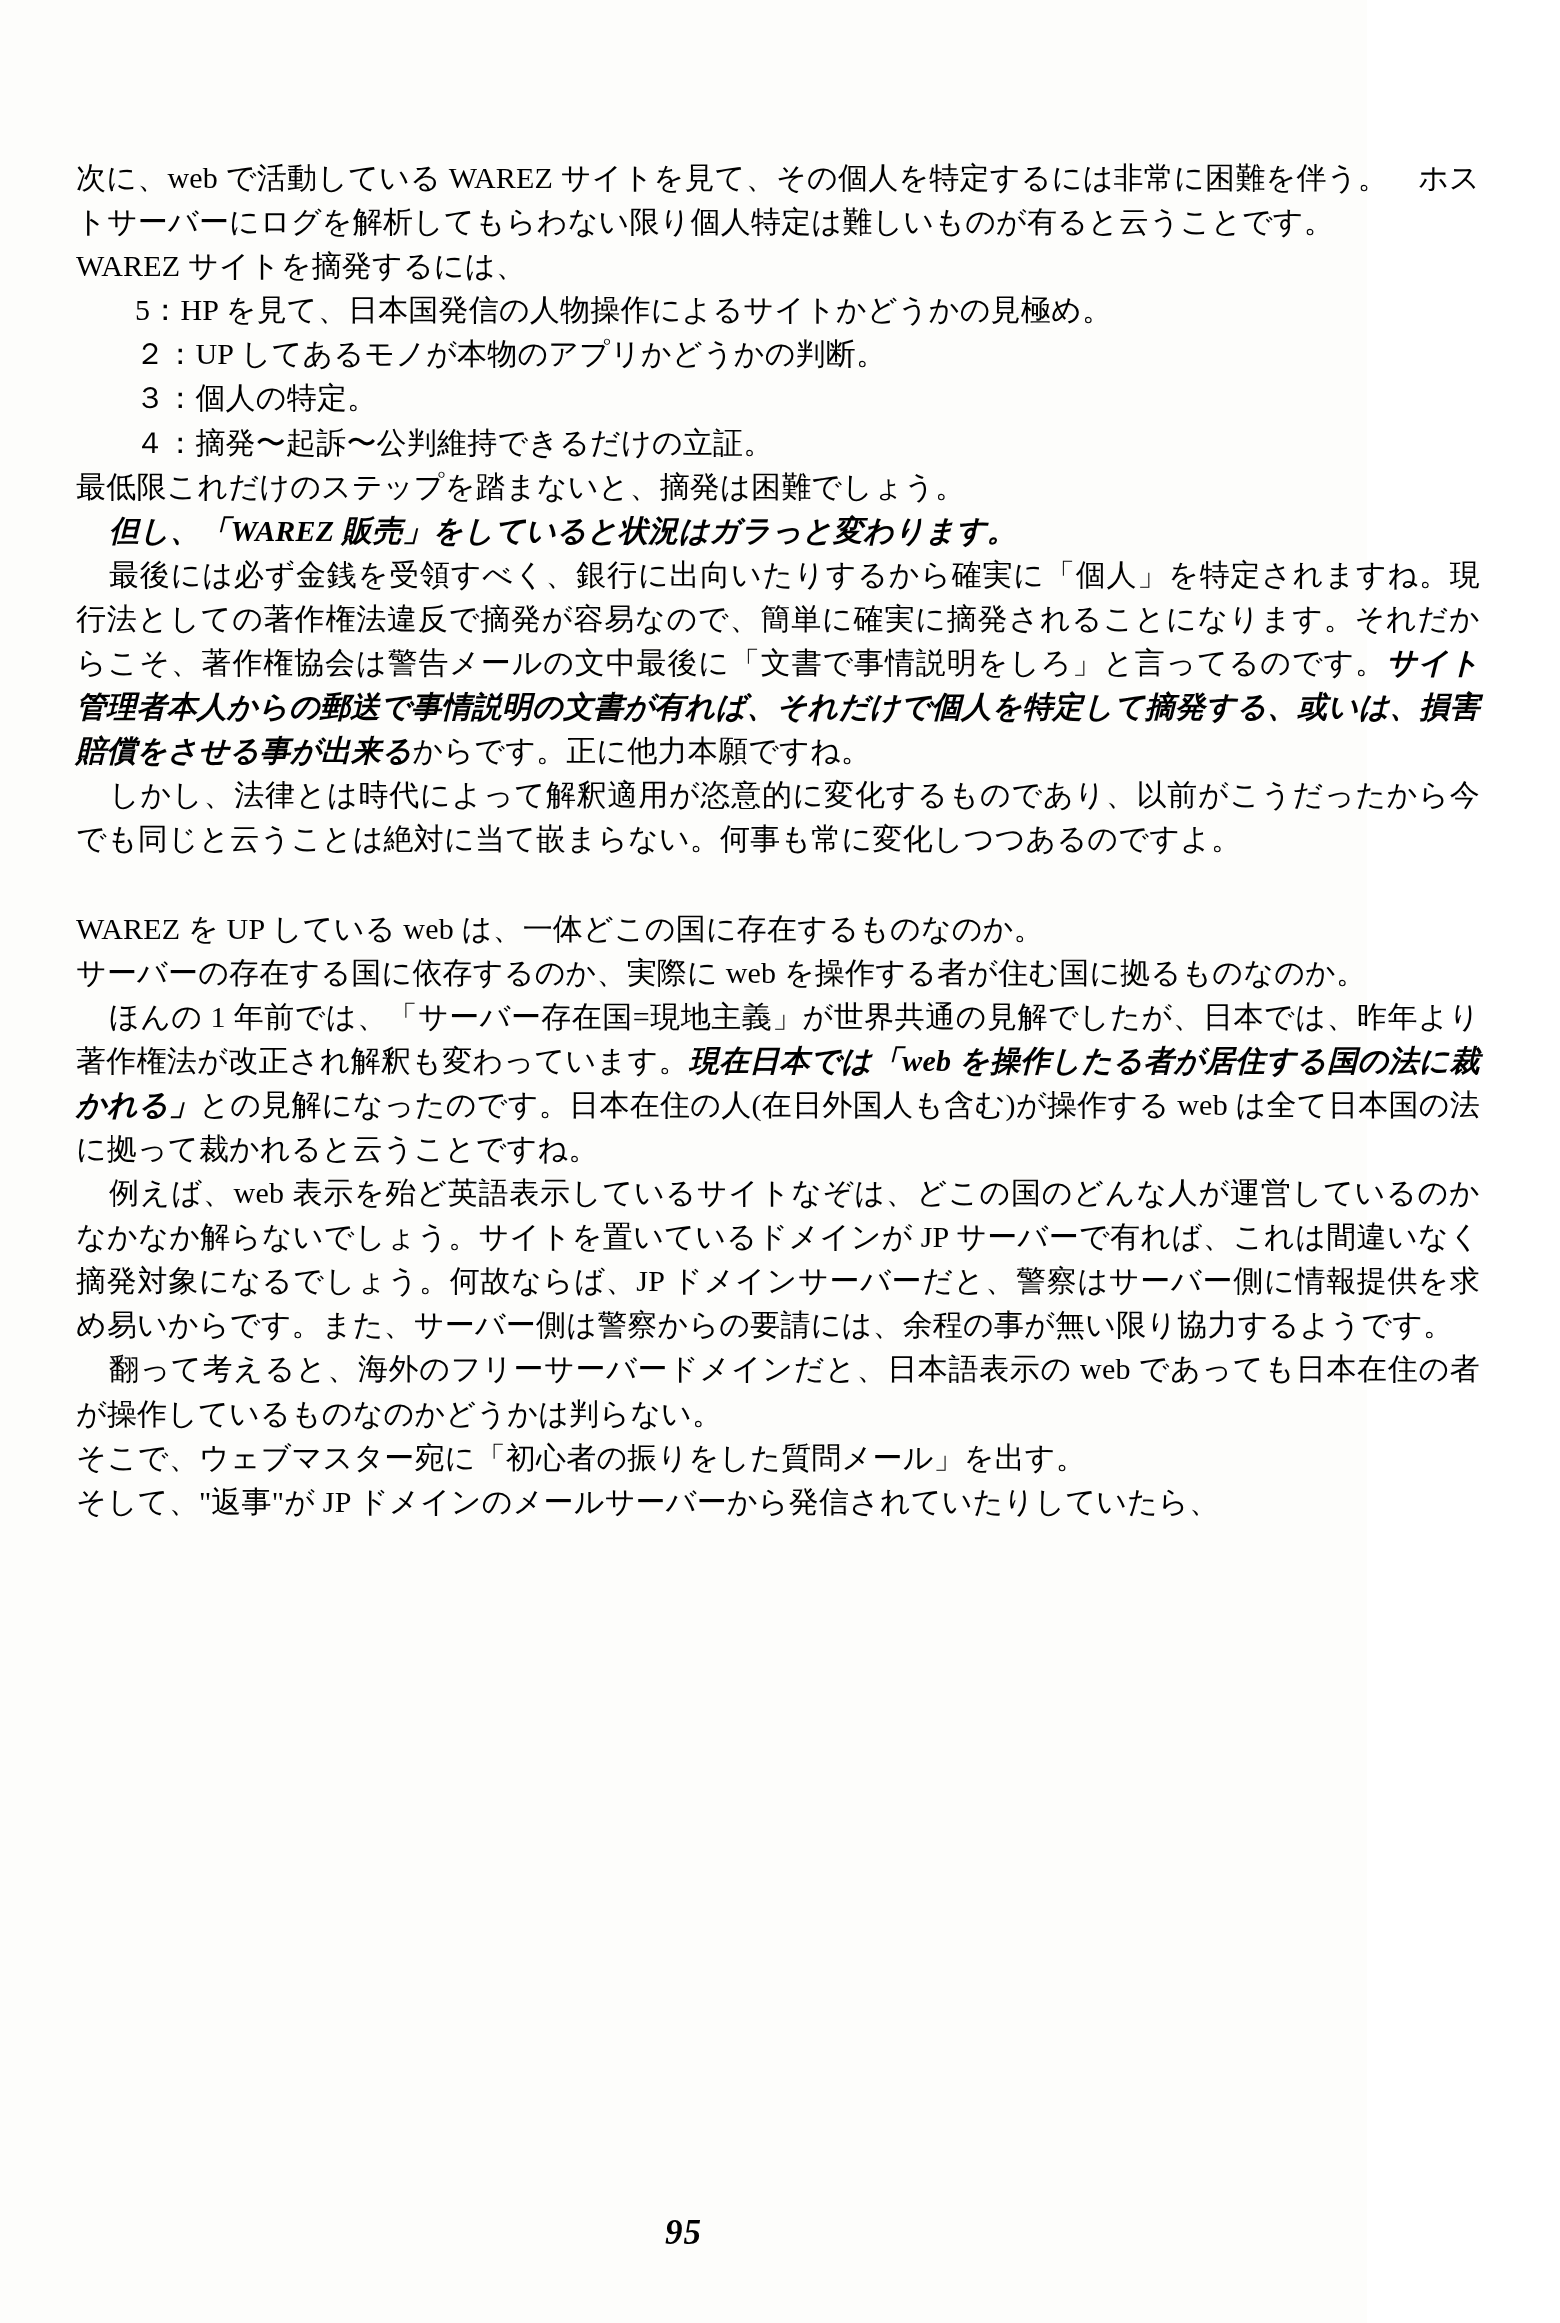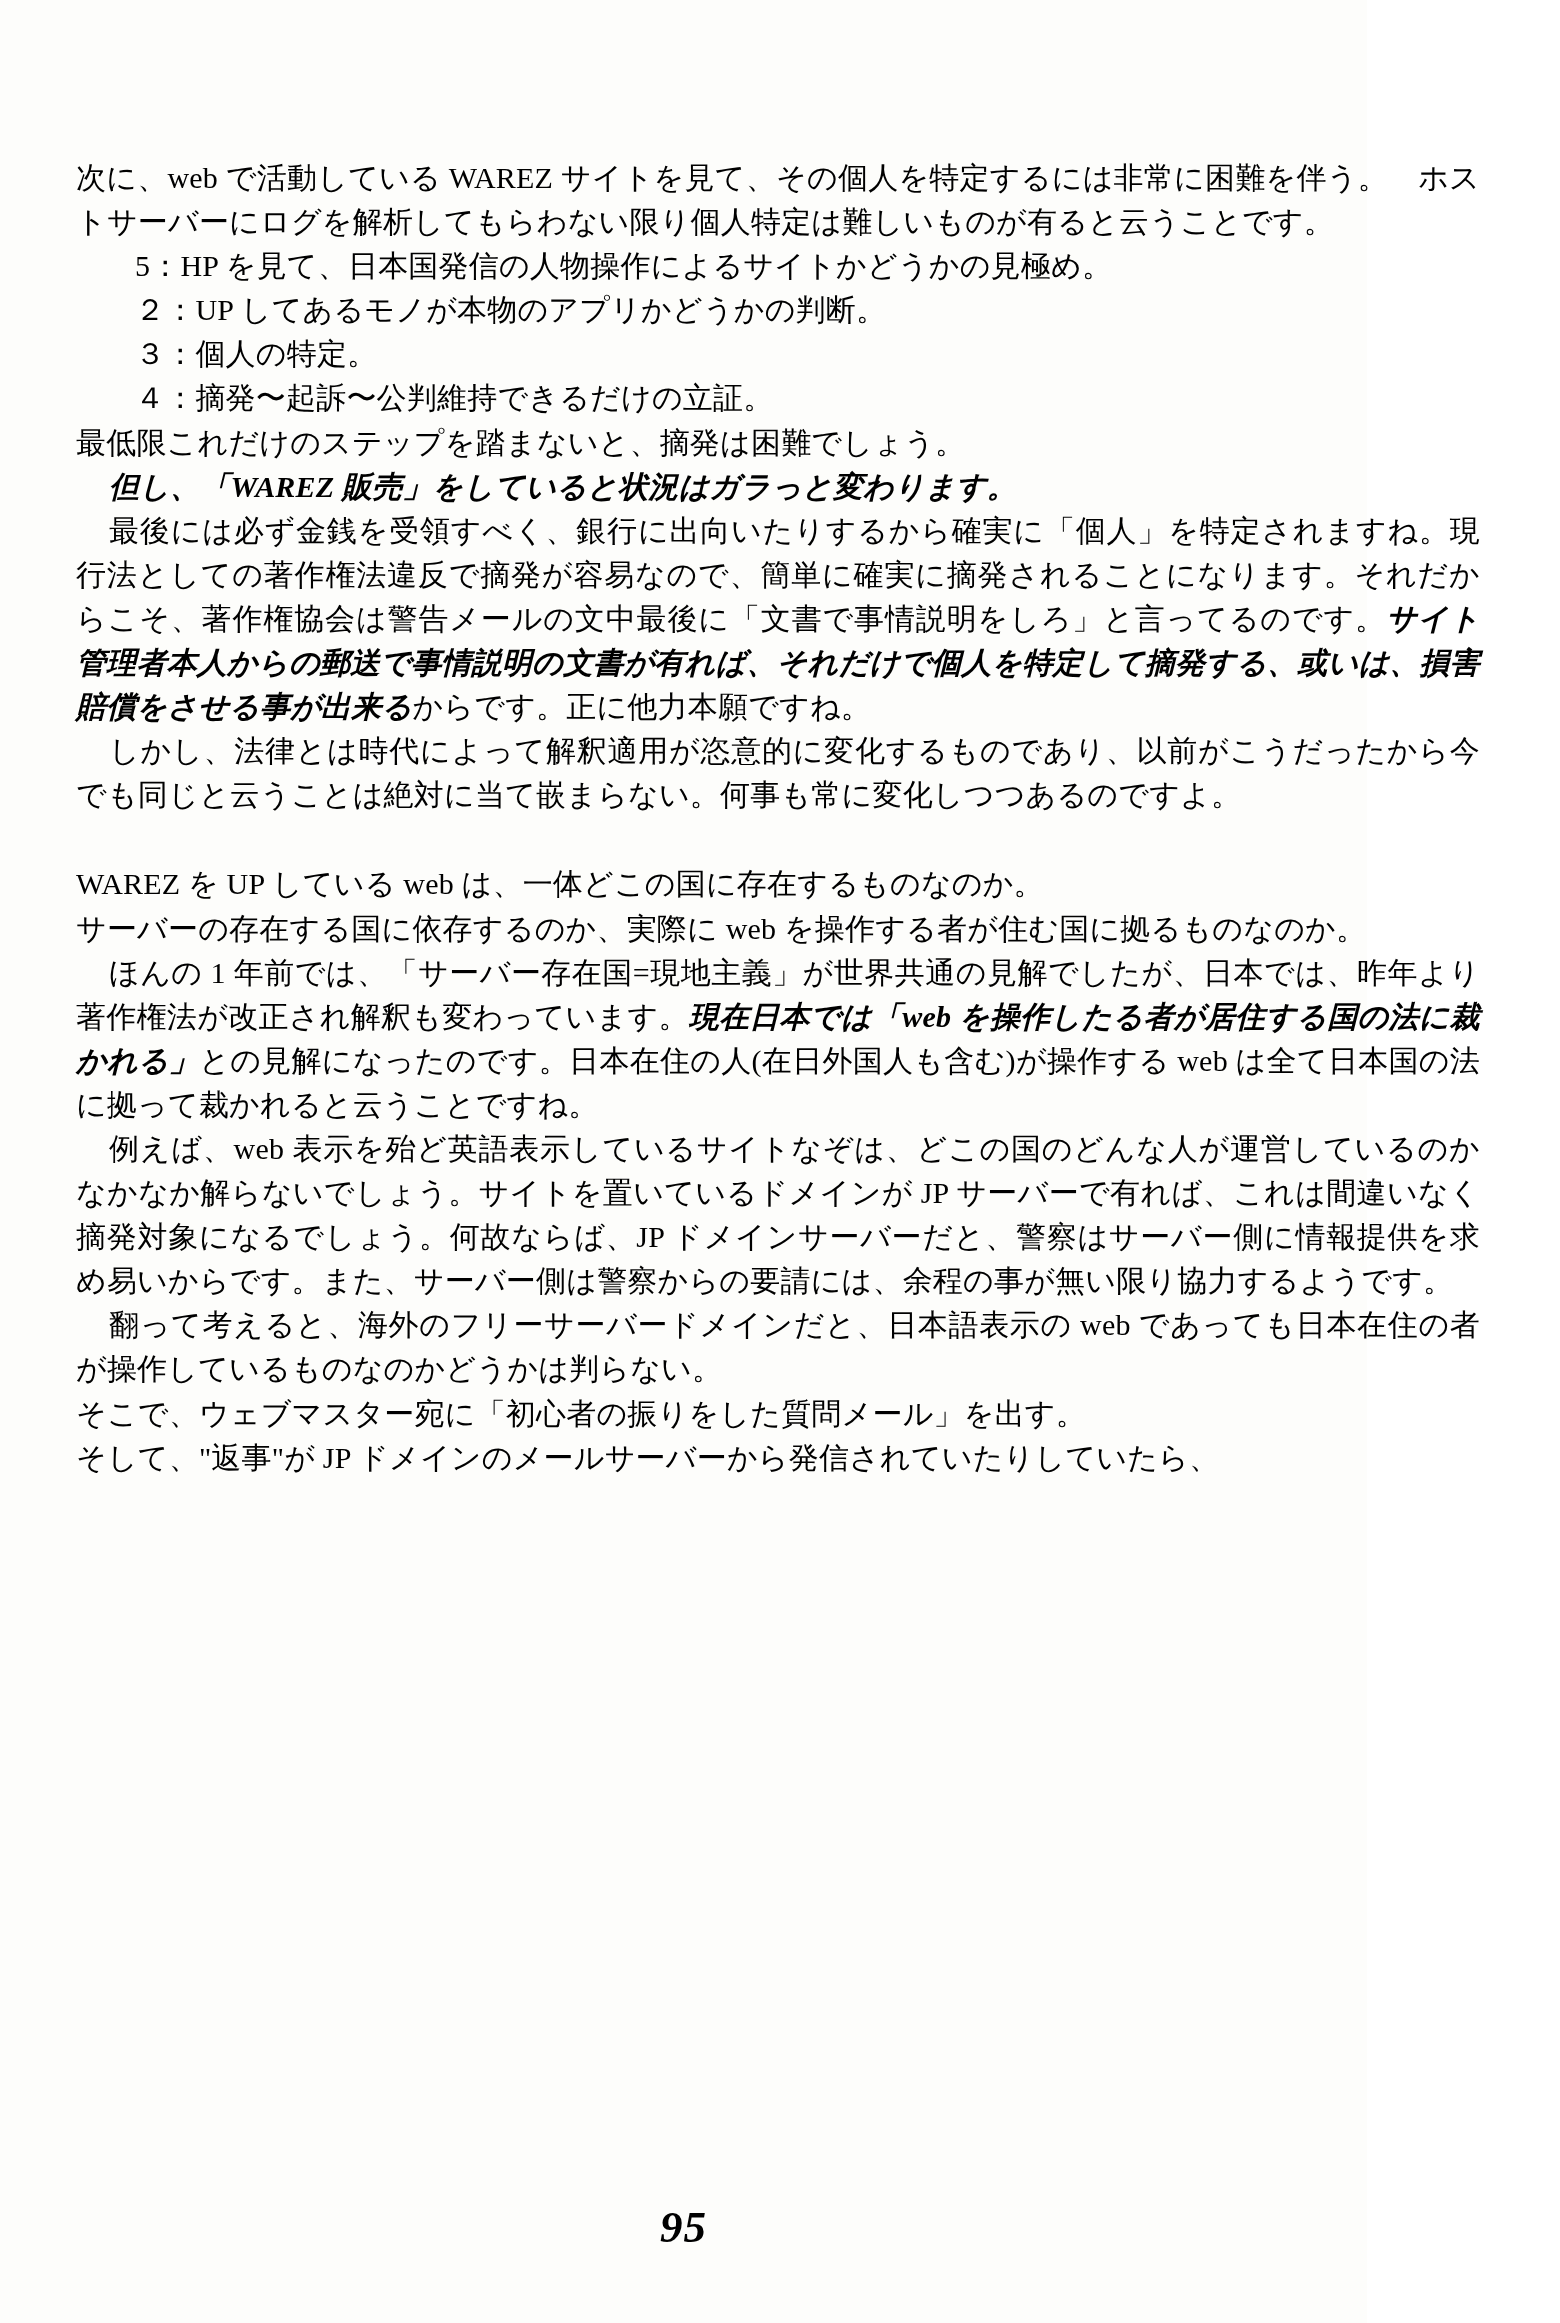--- a/index.html
+++ b/index.html
@@ -50,33 +50,34 @@
   }
   .pagenum {
     position: absolute;
     left: 0;
     right: 0;
     bottom: 70px;
     text-align: center;
     font-family: "Liberation Serif", "DejaVu Serif", serif;
     font-weight: bold;
     font-style: italic;
-    font-size: 45px;
+    font-size: 35px;
     letter-spacing: 1px;
     margin-top: 45px;
   }
 </style>
 </head>
 <body>
 
 <div class="page">
 
   <div class="content">
 
     <p>次に、web で活動している WAREZ サイトを見て、その個人を特定するには非常に困難を伴う。　ホストサーバーにログを解析してもらわない限り個人特定は難しいものが有ると云うことです。</p>
+    <p>WAREZ サイトを摘発するには、</p>
     <p class="indent2">5：HP を見て、日本国発信の人物操作によるサイトかどうかの見極め。</p>
     <p class="indent2">２：UP してあるモノが本物のアプリかどうかの判断。</p>
     <p class="indent2">３：個人の特定。</p>
     <p class="indent2">４：摘発〜起訴〜公判維持できるだけの立証。</p>
     <p>最低限これだけのステップを踏まないと、摘発は困難でしょう。</p>
     <p class="indent b">但し、「WAREZ 販売」をしていると状況はガラっと変わります。</p>
 
     <p class="indent">
       <span>最後には必ず金銭を受領すべく、銀行に出向いたりするから確実に「個人」を特定されますね。現行法としての著作権法違反で摘発が容易なので、簡単に確実に摘発されることになります。それだからこそ、著作権協会は警告メールの文中最後に「文書で事情説明をしろ」と言ってるのです。</span><span class="b">サイト管理者本人からの郵送で事情説明の文書が有れば、それだけで個人を特定して摘発する、或いは、損害賠償をさせる事が出来る</span><span>からです。正に他力本願ですね。</span>
     </p>

